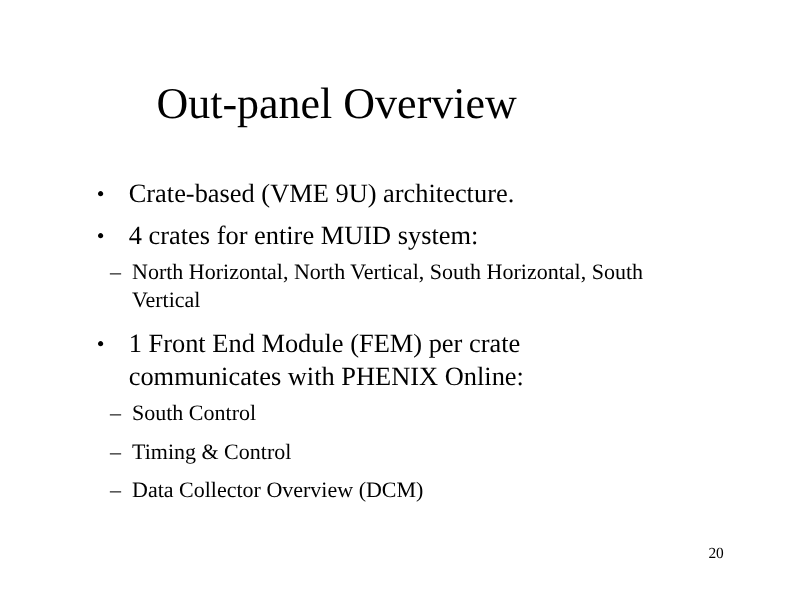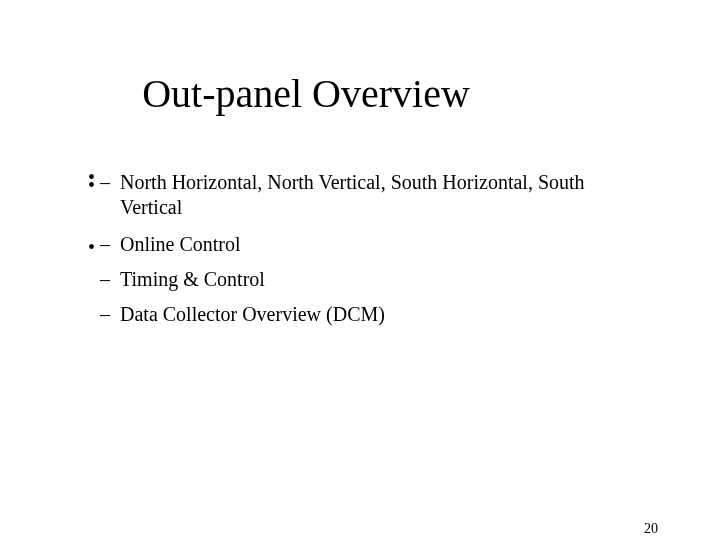--- a/index.html
+++ b/index.html
@@ -58,48 +58,50 @@
       left: 12px;
       top: 0;
     }
     .l2 .text { display: block; font-family: Liberation Serif, serif; }
     .page-number {
       position: absolute;
       left: 644px;
       top: 496px;
       font-size: 14px;
       line-height: 16px;
-      margin-top: 25px;
     }
   </style>
 </head>
 <body>
 
 <h1 class="slide-title">Out-panel Overview</h1>
 
 <div class="content">
 
   <div class="l1">
     <span class="bullet">•</span>
+    <span>Crate-based (VME 9U) architecture.</span>
   </div>
 
   <div class="l1" style="margin-bottom:6px;">
     <span class="bullet">•</span>
+    <span>4 crates for entire MUID system:</span>
   </div>
   <div class="l2" style="width:520px;margin-bottom:12px;">
     <span class="dash">–</span>
     <span class="text">North Horizontal, North Vertical, South Horizontal, South Vertical</span>
   </div>
 
   <div class="l1" style="width:440px;margin-bottom:6px;">
     <span class="bullet">•</span>
+    <span>1 Front End Module (FEM) per crate communicates with PHENIX Online:</span>
   </div>
   <div class="l2">
     <span class="dash">–</span>
-    <span class="text">Online Control</span>
+    <span class="text">South Control</span>
   </div>
   <div class="l2">
     <span class="dash">–</span>
     <span class="text">Timing &amp; Control</span>
   </div>
   <div class="l2">
     <span class="dash">–</span>
     <span class="text">Data Collector Overview (DCM)</span>
   </div>
 

